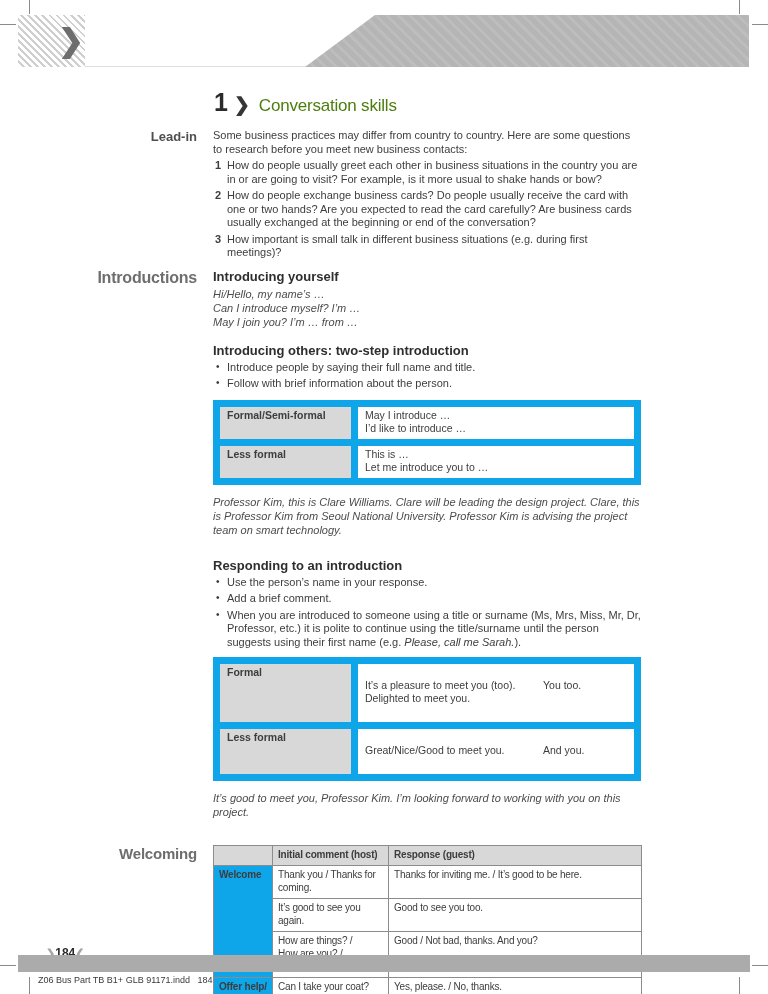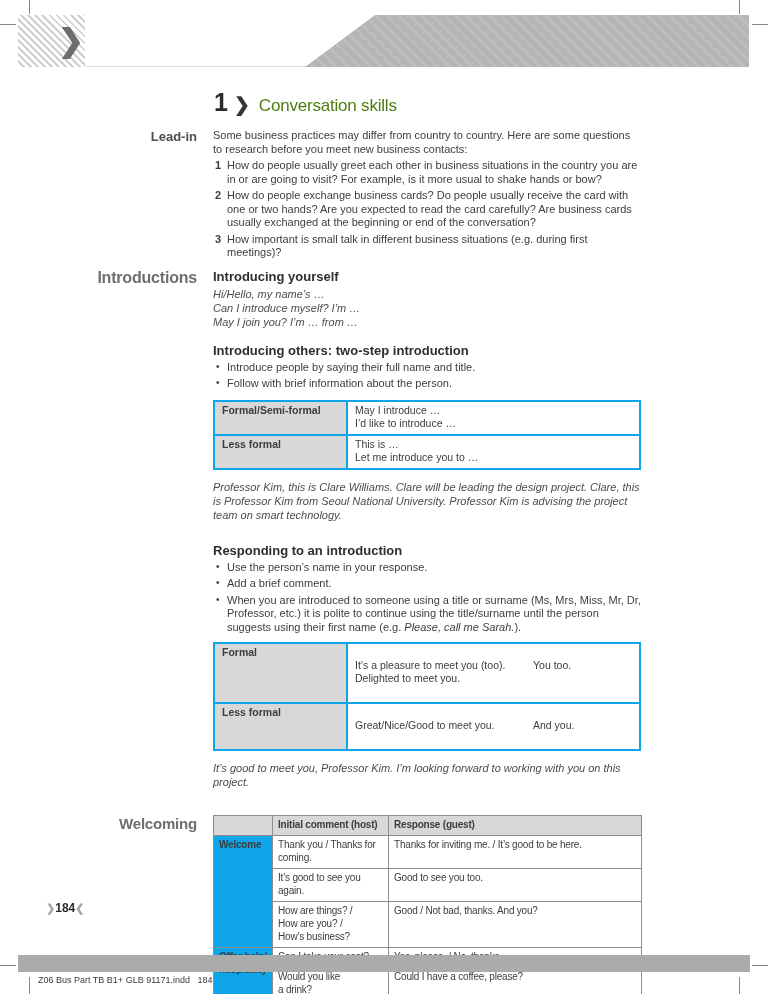--- a/index.html
+++ b/index.html
@@ -46,37 +46,37 @@
   .h3-gap{margin-top:14px;}
   .phrase{font-size:11px;line-height:14px;font-style:italic;color:#4c4c4c;}
   .bullet{position:relative;padding-left:14px;margin-top:3px;font-size:11px;line-height:13.5px;}
   .bullet::before{content:"•";position:absolute;left:3px;top:-1px;font-size:10px;color:#3d3d3d;}
   .it{font-style:italic;}
   .example{font-size:11px;line-height:14px;font-style:italic;color:#4c4c4c;margin-top:10px;}
   .h3-resp{margin-top:21px;}
 
   
   .fl-table{border-collapse:collapse;width:100%;margin-top:9px;table-layout:fixed;}
-  .fl-table td{border:2px solid #0ea5e9;padding:2px 7px 4px;font-size:10.5px;line-height:13px;
+  .fl-table td{border:7px solid #0ea5e9;padding:2px 7px 4px;font-size:10.5px;line-height:13px;
                vertical-align:top;white-space:pre-line;}
   .fl-table .lbl{background:#d8d8d8;font-weight:bold;width:117px;}
   .t2{margin-top:8px;}
   .duo{display:flex;}
   .duo-main{width:178px;flex-shrink:0;white-space:pre-line;}
   .duo-resp{white-space:nowrap;}
 
   
   .w-table{border-collapse:collapse;width:100%;table-layout:fixed;letter-spacing:-0.2px;}
   .w-table td{border:1px solid #8c8c8c;padding:2px 5px 4px;font-size:10px;line-height:13px;
               vertical-align:top;white-space:pre-line;}
   .w-table .hd{background:#d8d8d8;font-weight:bold;}
   .w-table .glbl{background:#0ea5e9;font-weight:bold;}
 
   
-  .page-badge{position:absolute;left:46px;top:901px;font-size:12px;}
+  .page-badge{position:absolute;left:46px;top:946px;font-size:12px;}
   .badge-chev{color:#a6a6a6;font-size:11px;font-weight:bold;}
   .badge-num{font-weight:bold;color:#2b2b2b;}
   .footer-bar{position:absolute;left:18px;top:955px;width:732px;height:17px;background:#ababab;}
   .imprint{position:absolute;left:38px;top:975px;font-size:9px;color:#3a3a3a;white-space:pre;}
   .datetime{position:absolute;right:35px;top:1008px;font-size:9px;color:#3a3a3a;white-space:pre;}
 </style>
 </head>
 <body>
 
 <div class="page">

